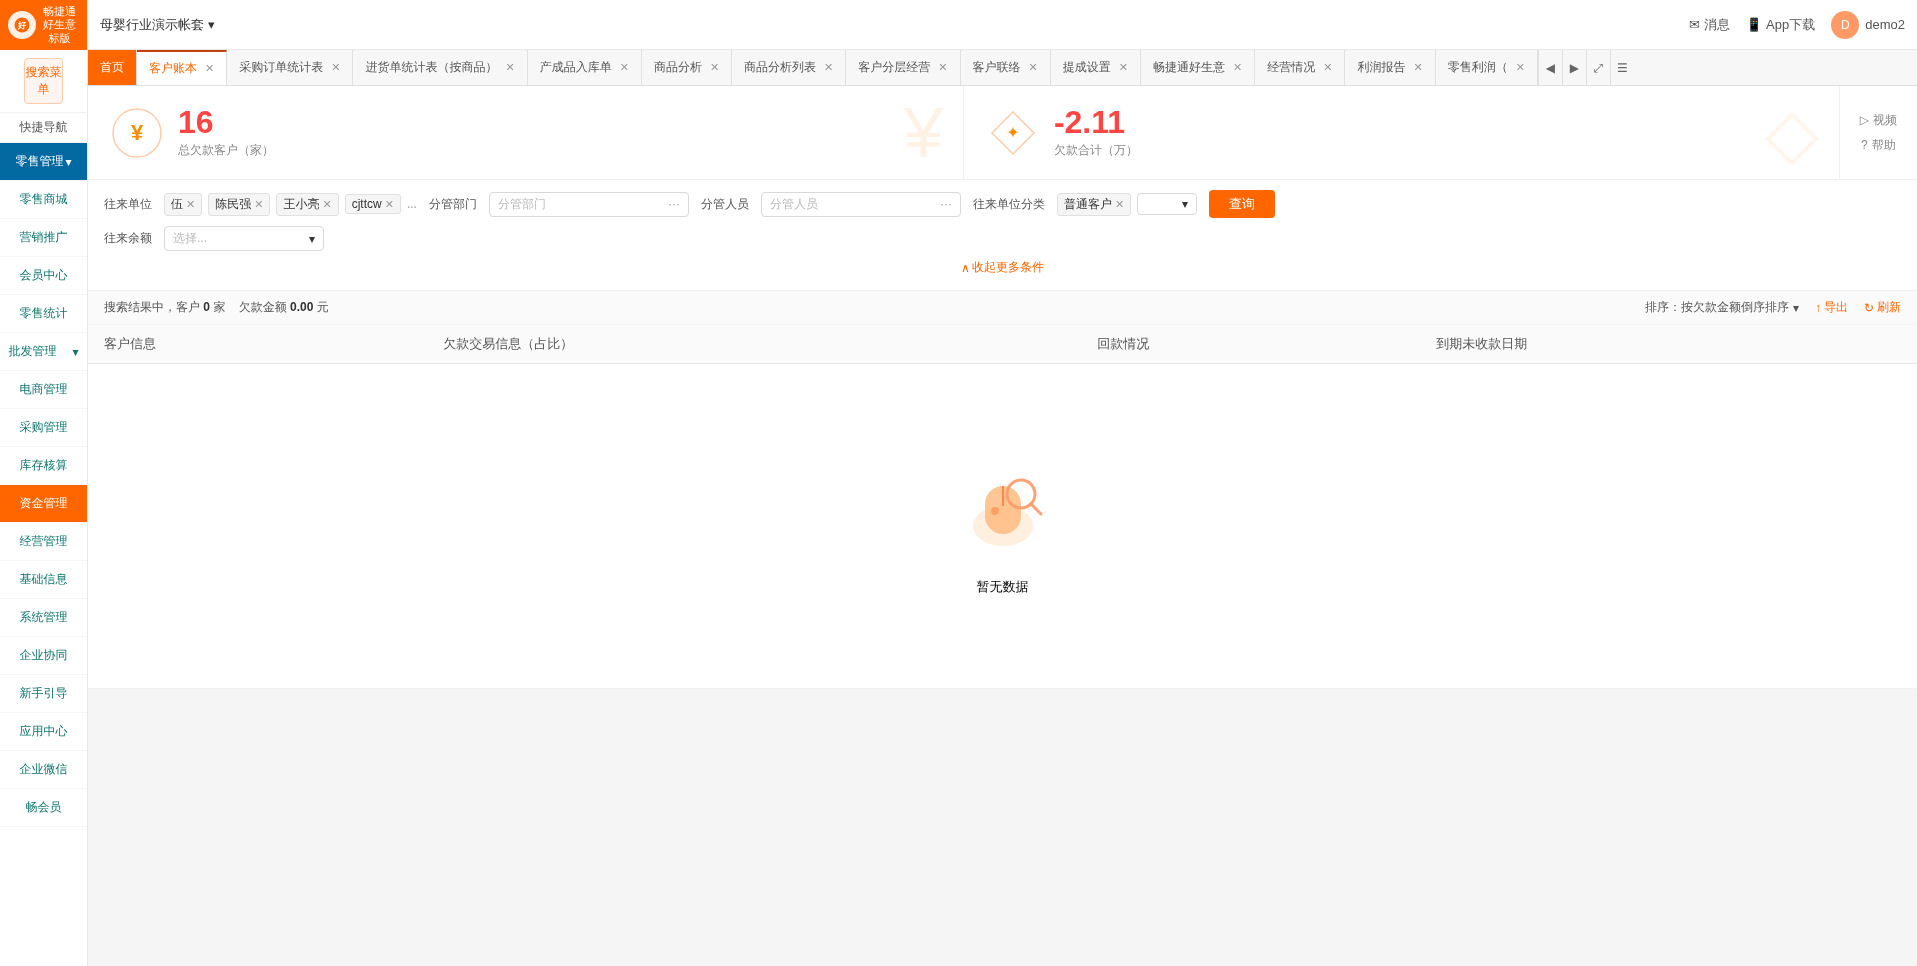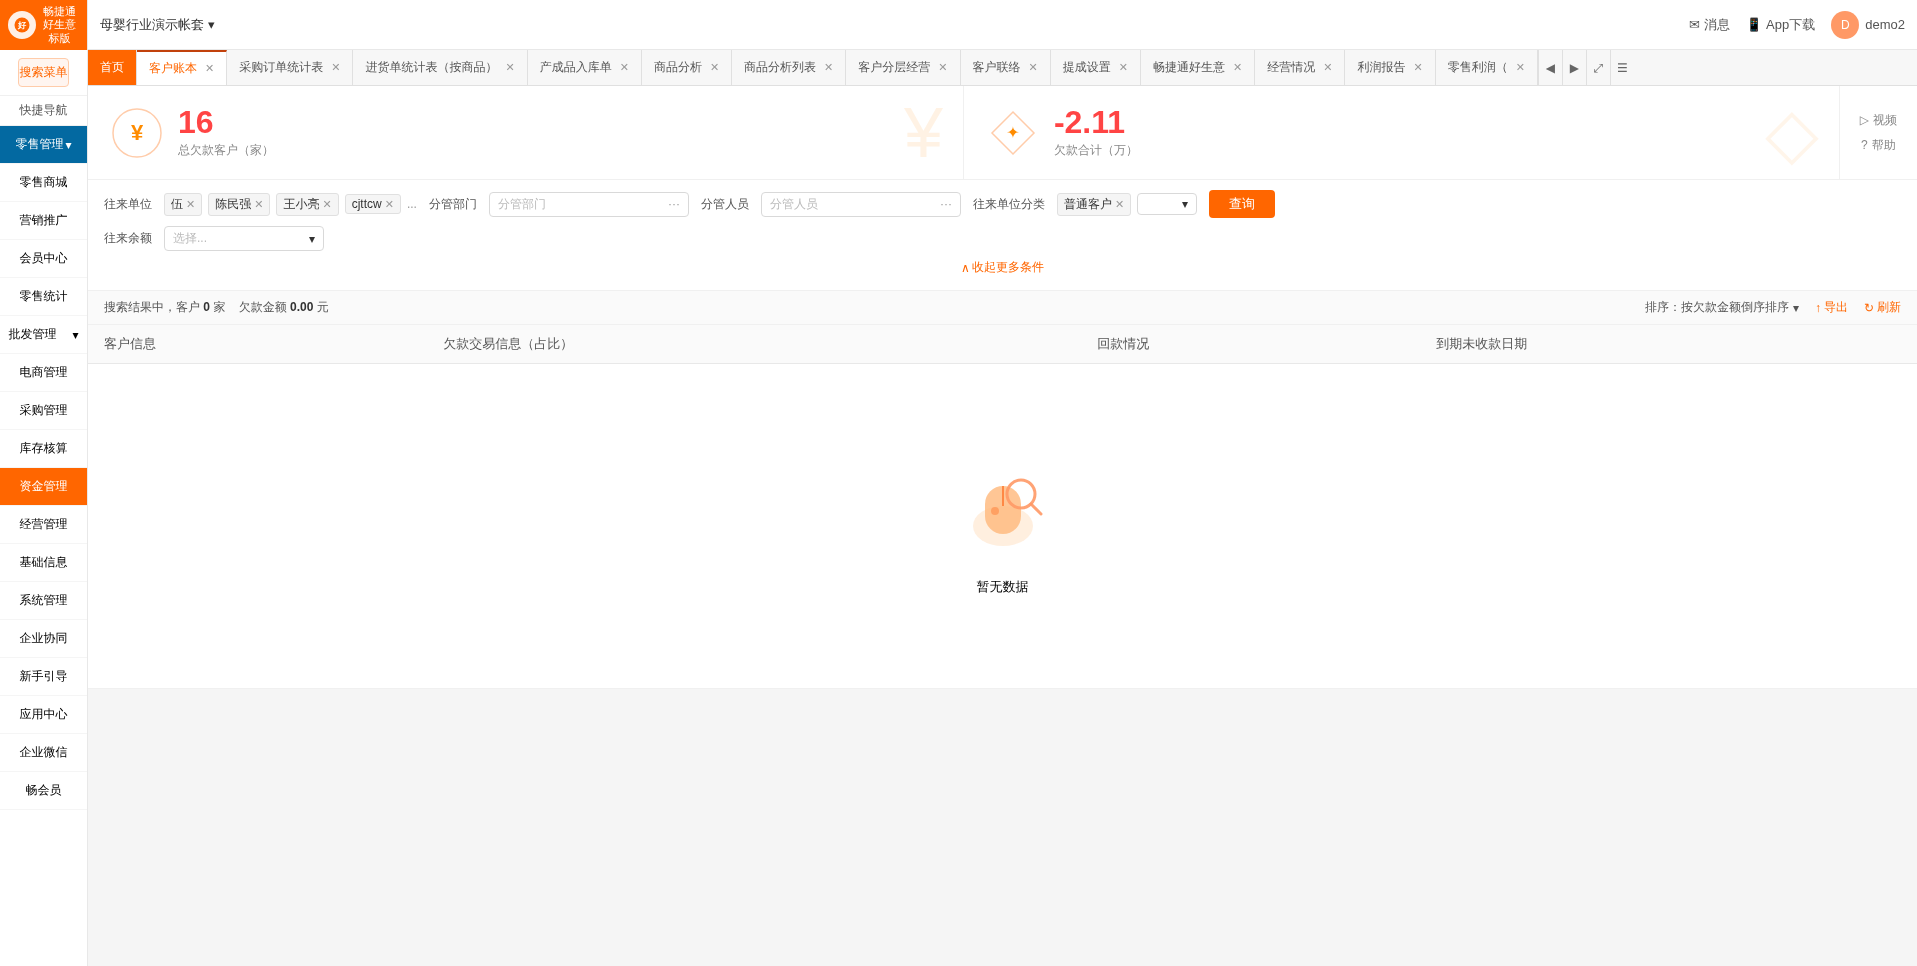--- a/index.html
+++ b/index.html
@@ -3,24 +3,24 @@
   <meta charset="utf-8">
   <style>
     * { box-sizing: border-box; margin: 0; padding: 0; }
     body { font-family: "Microsoft YaHei", "PingFang SC", sans-serif; font-size: 13px; background: #f5f5f5; display: flex; height: 100vh; overflow: hidden; }
 
     
     .sidebar { width: 88px; background: #fff; display: flex; flex-direction: column; border-right: 1px solid #e8e8e8; flex-shrink: 0; }
     .sidebar-logo { background: #ff6600; padding: 10px 8px; text-align: center; color: #fff; font-size: 12px; line-height: 1.3; display: flex; align-items: center; justify-content: center; gap: 4px; height: 50px; }
     .sidebar-logo-icon { width: 28px; height: 28px; background: rgba(255,255,255,0.9); border-radius: 50%; display: flex; align-items: center; justify-content: center; color: #ff6600; font-size: 16px; flex-shrink: 0; }
     .sidebar-logo-text { font-size: 11px; color: #fff; line-height: 1.2; }
-    .sidebar-search { padding: 8px 18px; border-bottom: 1px solid #f0f0f0; }
+    .sidebar-search { padding: 8px 24px; border-bottom: 1px solid #f0f0f0; }
     .sidebar-search-btn { width: 100%; background: #fff5f0; border: 1px solid #ffccaa; border-radius: 4px; padding: 5px 0; color: #ff6600; font-size: 12px; cursor: pointer; text-align: center; }
     .sidebar-nav-btn { padding: 6px 0; text-align: center; font-size: 12px; color: #555; cursor: pointer; border-bottom: 1px solid #f0f0f0; }
-    .sidebar-item { padding: 10px 0; text-align: center; font-size: 12px; color: #000000; cursor: pointer; border-bottom: 1px solid #f5f5f5; }
+    .sidebar-item { padding: 10px 0; text-align: center; font-size: 12px; color: #0f766e; cursor: pointer; border-bottom: 1px solid #f5f5f5; }
     .sidebar-item.active { color: #fff; background: #0369a1; }
     .sidebar-item.has-sub { display: flex; align-items: center; justify-content: center; gap: 2px; }
 
     
     .main { flex: 1; display: flex; flex-direction: column; overflow: hidden; }
 
     
     .top-header { height: 50px; background: #fff; border-bottom: 1px solid #e8e8e8; display: flex; align-items: center; justify-content: space-between; padding: 0 12px; flex-shrink: 0; }
     .top-header-left { display: flex; align-items: center; gap: 8px; }
     .industry-selector { display: flex; align-items: center; gap: 4px; font-size: 13px; color: #333; cursor: pointer; }

